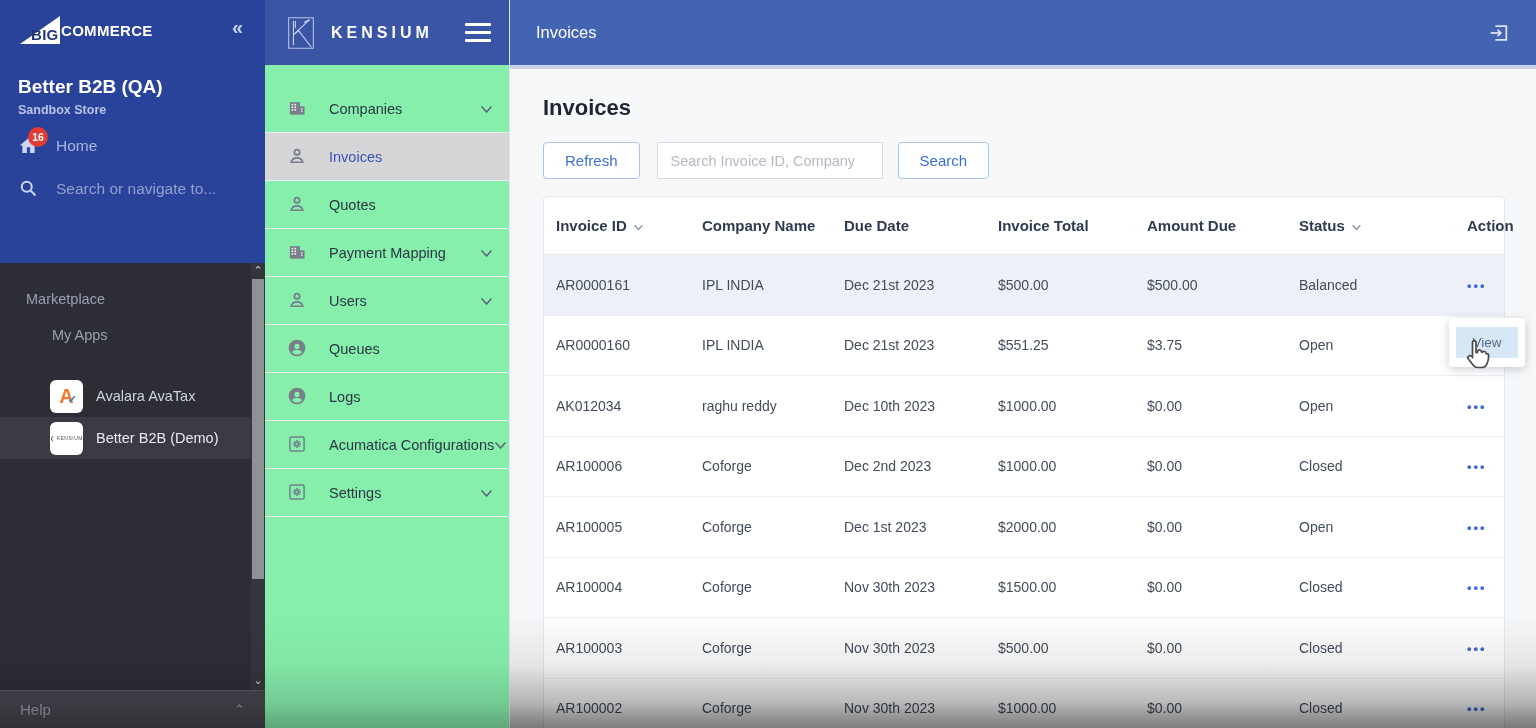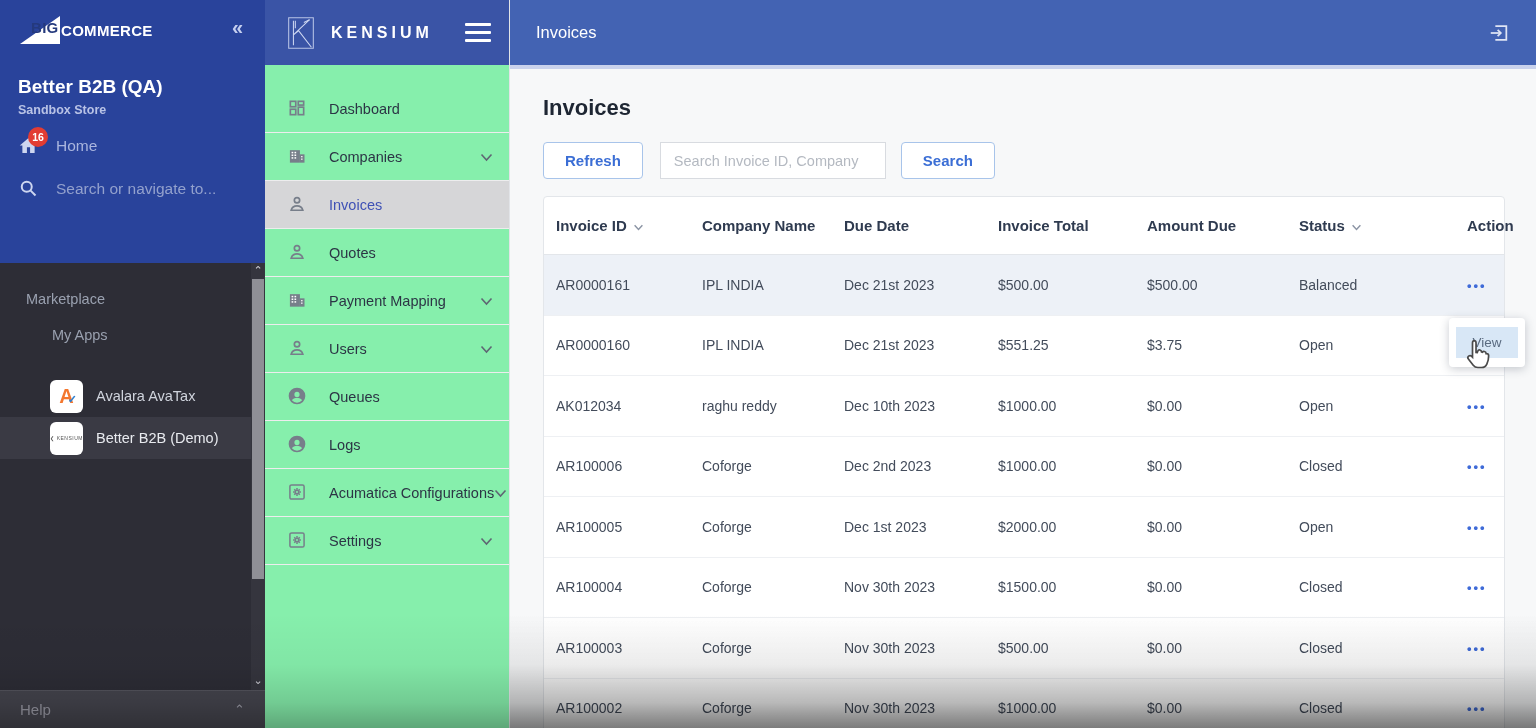--- a/index.html
+++ b/index.html
@@ -5,21 +5,21 @@
   * { box-sizing: border-box; margin: 0; padding: 0; }
   html,body { width:1536px; height:728px; overflow:hidden; }
   body { font-family:"Liberation Sans", sans-serif; display:flex; position:relative; background:#f7f8f9; }
 
   
   .bc-sidebar { width:265px; height:728px; display:flex; flex-direction:column; flex:none; }
   .bc-top { background:#29439b; height:263px; flex:none; position:relative; color:#fff; }
   .bc-logo-row { height:60px; display:flex; align-items:center; padding:0 18px; position:relative; }
   .bc-logo { position:relative; width:170px; height:34px; }
   .bc-logo svg { position:absolute; left:0; top:1px; }
-  .bc-logo .big { position:absolute; left:13px; top:6px; font-size:15px; font-weight:bold; color:#24397d; letter-spacing:.3px; }
+  .bc-logo .big { position:absolute; left:13px; top:13px; font-size:15px; font-weight:bold; color:#24397d; letter-spacing:.3px; }
   .bc-logo .commerce { position:absolute; left:43px; top:9px; font-size:15px; font-weight:bold; color:#fff; letter-spacing:.3px; }
   .bc-collapse { position:absolute; right:22px; top:16px; font-size:20px; color:#c5cfef; font-weight:bold; cursor:pointer; }
   .bc-store { padding:16px 18px 8px 18px; }
   .bc-store-name { font-size:19px; font-weight:bold; color:#ffffff; }
   .bc-store-type { font-size:12.5px; font-weight:bold; color:#b9c3e6; margin-top:5px; }
   .bc-nav-item { display:flex; align-items:center; height:38px; padding:0 18px; color:#a9b5de; font-size:15.5px; position:relative; cursor:pointer; }
   .bc-nav-item .nav-ic { width:22px; height:22px; margin-right:16px; color:#cdd6f0; position:relative; flex:none; }
   .bc-nav-item svg { display:block; }
   .bc-badge { position:absolute; top:-8px; left:10px; min-width:20px; height:20px; border-radius:10px; background:#e23c33; color:#fff; font-size:10.5px; font-weight:bold; display:flex; align-items:center; justify-content:center; padding:0 4px; }
   .bc-ext { margin-left:auto; color:#c5cfef; width:18px; height:18px; }
@@ -63,21 +63,21 @@
 
   
   .main { flex:1; position:relative; height:728px; }
   .topbar { height:65px; background:#4363b3; display:flex; align-items:center; padding:0 26px; }
   .topbar-title { color:#fff; font-size:16.5px; }
   .topbar-exit { margin-left:auto; width:22px; height:22px; cursor:pointer; }
   .topbar-strip { height:4px; background:#c9d2ec; }
   .content { padding:26px 31px 0 33px; }
   .page-title { font-size:22px; font-weight:bold; color:#1e2633; }
   .controls { margin-top:21px; display:flex; align-items:center; }
-  .btn { background:#fff; border:1px solid #a8c4ea; color:#3b6ed5; font-size:15px; font-weight:bold; font-family:inherit; border-radius:4px; height:37px; padding:0 21px; cursor:pointer; }
+  .btn { background:#fff; border:1px solid #a8c4ea; color:#3b6ed5; font-size:15px; font-weight:normal; font-family:inherit; border-radius:4px; height:37px; padding:0 21px; cursor:pointer; }
   .search-box { margin-left:17px; height:37px; width:226px; border:1px solid #d8dbe0; border-radius:0; background:#fff; padding:0 13px; font-size:14.5px; color:#444; font-family:inherit; outline:none; }
   .search-box::placeholder { color:#b4b9c1; }
   .btn.search { margin-left:15px; }
 
   .table-card { margin-top:17px; background:#fff; border:1px solid #e3e6ea; border-radius:4px; width:962px; }
   .t-grid { display:grid; grid-template-columns:146px 142px 154px 149px 152px 168px 1fr; align-items:center; }
   .t-head { height:58px; border-bottom:1px solid #e3e6ea; }
   .th { font-size:15px; font-weight:bold; color:#2f3b50; padding-left:12px; display:flex; align-items:center; gap:6px; }
   .th.right { justify-content:flex-end; padding-right:16px; }
   .t-row { height:60.5px; border-bottom:1px solid #eef0f3; }
@@ -173,32 +173,20 @@
       </svg>
     </span>
     <span class="k-brand">KENSIUM</span>
     <span class="k-burger">
         <div></div>
         <div></div>
         <div></div>
       </span>
   </div>
   <div class="k-menu">
-  <div class="k-item">
-    <span class="k-icon">
-          <svg viewBox="0 0 24 24" fill="none" stroke="currentColor" stroke-width="2">
-            <rect x="4" y="4" width="6.5" height="6.5"></rect>
-            <rect x="13.5" y="4" width="6.5" height="4.5"></rect>
-            <rect x="4" y="13.5" width="6.5" height="6.5"></rect>
-            <rect x="13.5" y="11" width="6.5" height="9"></rect>
-          </svg>
-        </span>
-    <span class="k-label">Dashboard</span>
-
-  </div>
 
   <div class="k-item">
     <span class="k-icon">
           <svg viewBox="0 0 24 24">
             <rect x="3.5" y="5" width="12" height="15" fill="currentColor"></rect>
             <rect x="15.5" y="10" width="5.5" height="10" fill="currentColor"></rect>
             <g fill="#ffffff">
               <rect x="5.5" y="7" width="2" height="1.8"></rect>
               <rect x="9" y="7" width="2" height="1.8"></rect>
               <rect x="5.5" y="10.2" width="2" height="1.8"></rect>

